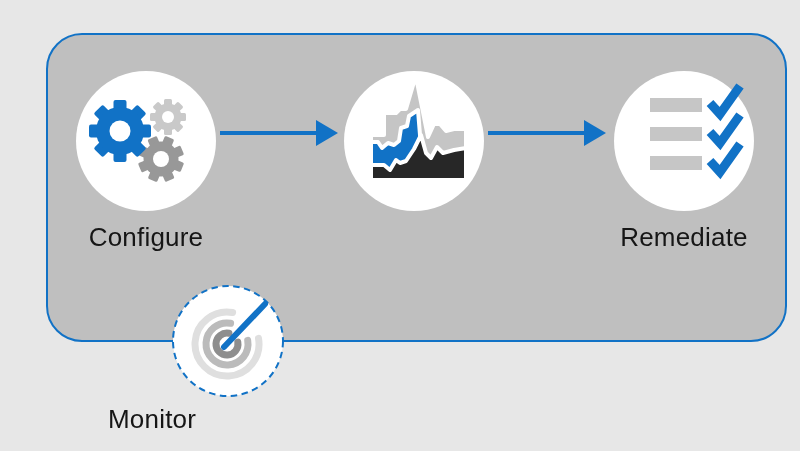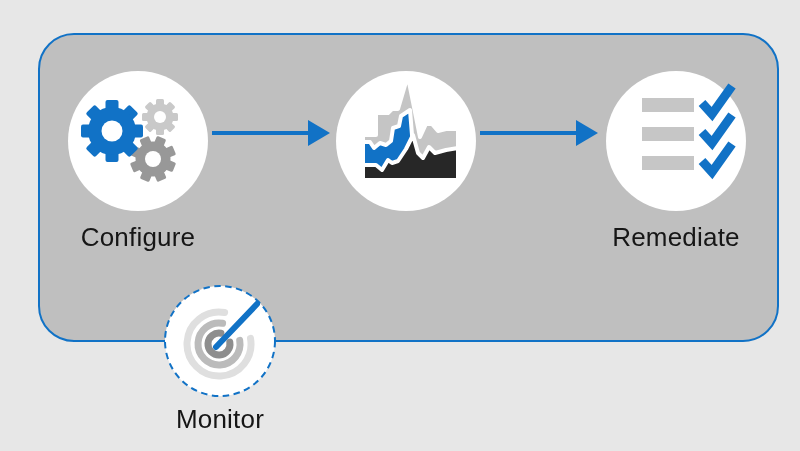--- a/index.html
+++ b/index.html
@@ -3,21 +3,21 @@
 <meta charset="utf-8">
 <style>
   html,body{margin:0;padding:0;}
   body{
     width:800px;height:451px;
     background:#E7E7E7;
     font-family:"Liberation Sans", sans-serif;
     overflow:hidden;
     position:relative;
   }
-  .stage{position:absolute;left:8px;top:0;width:732px;height:451px;}
+  .stage{position:absolute;left:16px;top:0;width:732px;height:451px;}
   .panel{
     position:absolute;left:30px;top:33px;width:741px;height:309px;
     box-sizing:border-box;
     background:#BFBFBF;
     border:2px solid #1172C6;
     border-radius:36px;
     z-index:1;
   }
   .step-circle{
     position:absolute;top:71px;width:140px;height:140px;
@@ -38,21 +38,21 @@
   .label-investigate{left:278px;}
   .label-remediate{left:548px;}
   .arrow{position:absolute;top:120px;width:118px;height:26px;z-index:2;}
   .arrow-1{left:204px;}
   .arrow-2{left:472px;}
   .monitor-circle{
     position:absolute;left:154px;top:283px;width:116px;height:116px;z-index:3;
   }
   .monitor-label{
     position:absolute;left:92px;top:403px;width:240px;
-    text-align:center;font-size:26px;line-height:32px;color:#161616;
+    text-align:left;font-size:26px;line-height:32px;color:#161616;
     letter-spacing:0.2px;z-index:3;
   }
 </style>
 </head>
 <body>
 
 <div class="stage">
 
   <div class="panel"></div>
 

